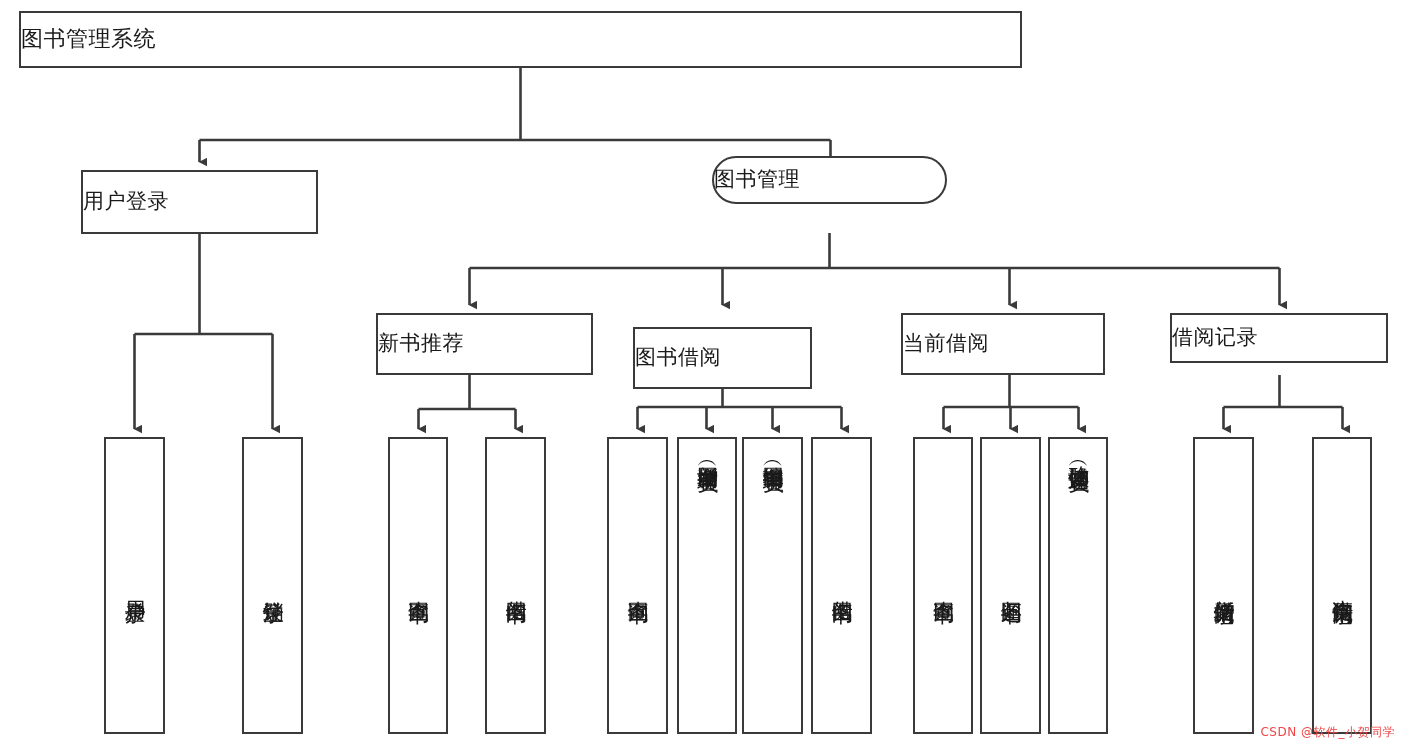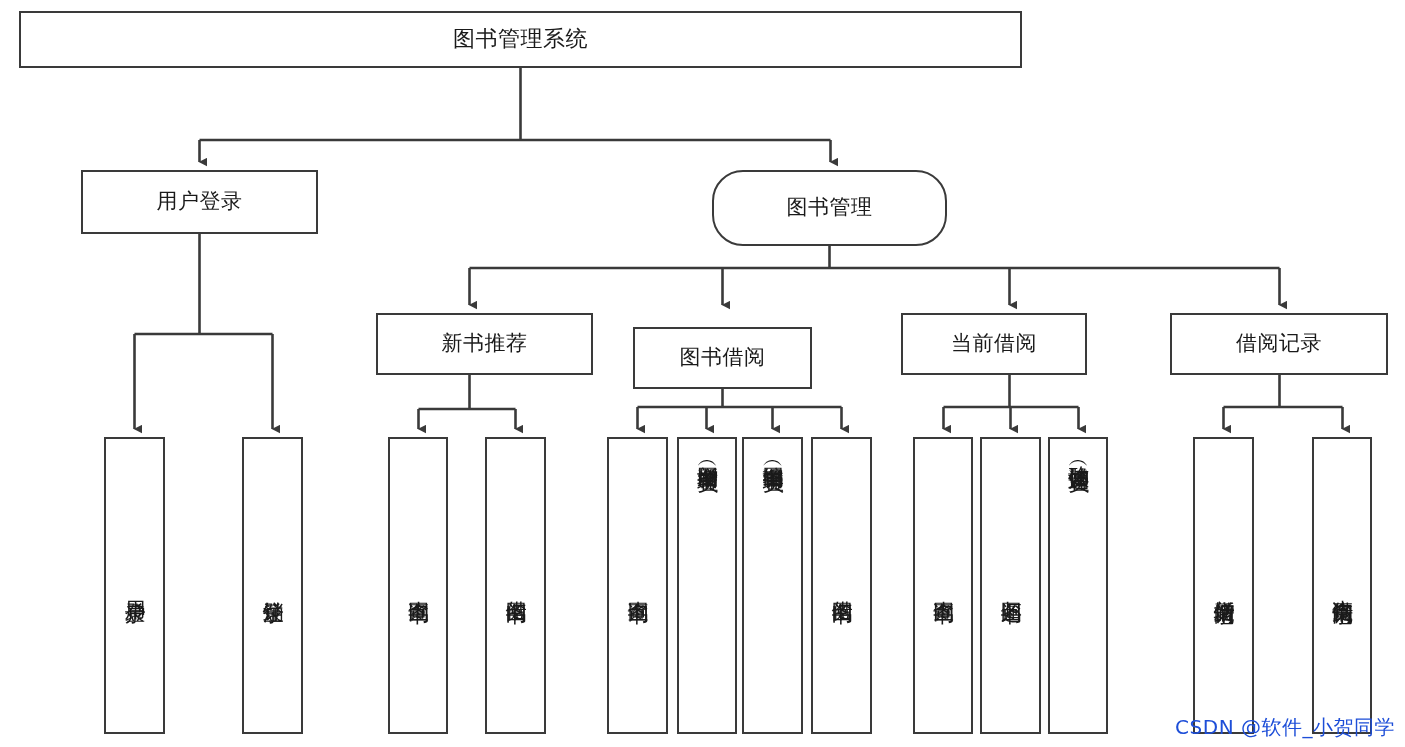--- a/index.html
+++ b/index.html
@@ -24,21 +24,21 @@
     height: 747px;
     pointer-events: none;
   }
   .node {
     position: absolute;
     box-sizing: border-box;
     background: #ffffff;
     border: 2px solid #3a3a3a;
     display: flex;
     align-items: center;
-    justify-content: center;
+    justify-content: flex-start;
     color: #1a1a1a;
   }
   .node-label {
     display: block;
     text-align: center;
     line-height: 1.12;
     white-space: nowrap;
   }
   
   .node.horizontal .node-label {
@@ -67,22 +67,22 @@
     align-items: center;
     padding-top: 0;
   }
   .node.vertical.centered .node-label {
     margin-top: 0;
   }
   #watermark {
     position: absolute;
     right: 10px;
     bottom: 6px;
-    font-size: 20px;
-    color: #1d4ed8;
+    font-size: 12px;
+    color: #ef4444;
     letter-spacing: 0.5px;
     white-space: nowrap;
     font-family: "DejaVu Sans", "Liberation Sans", sans-serif;
   }
 </style>
 </head>
 <body>
 
 <div id="diagram-root">
 
@@ -136,34 +136,34 @@
     </g>
   </svg>
 
   <div class="node horizontal root" style="left:19px; top:11px; width:1003px; height:57px;">
     <span class="node-label">图书管理系统</span>
   </div>
 
   <div class="node horizontal" style="left:81px; top:170px; width:237px; height:64px;">
     <span class="node-label">用户登录</span>
   </div>
-  <div class="node horizontal" style="left:712px; top:170px; width:235px; height:76px;border-radius:31px;">
+  <div class="node horizontal" style="left:712px; top:156px; width:235px; height:48px;border-radius:31px;">
     <span class="node-label">图书管理</span>
   </div>
 
   <div class="node horizontal" style="left:376px; top:313px; width:217px; height:62px;">
     <span class="node-label">新书推荐</span>
   </div>
   <div class="node horizontal" style="left:633px; top:327px; width:179px; height:62px;">
     <span class="node-label">图书借阅</span>
   </div>
-  <div class="node horizontal" style="left:901px; top:313px; width:186px; height:62px;">
+  <div class="node horizontal" style="left:901px; top:313px; width:204px; height:62px;">
     <span class="node-label">当前借阅</span>
   </div>
-  <div class="node horizontal" style="left:1170px; top:313px; width:218px; height:62px;">
+  <div class="node horizontal" style="left:1170px; top:313px; width:218px; height:50px;">
     <span class="node-label">借阅记录</span>
   </div>
 
   <div class="node vertical centered" style="left:104px; top:437px; width:61px; height:297px;">
     <span class="node-label">用户登录</span>
   </div>
   <div class="node vertical centered" style="left:242px; top:437px; width:61px; height:297px;">
     <span class="node-label">注销登录</span>
   </div>
 

